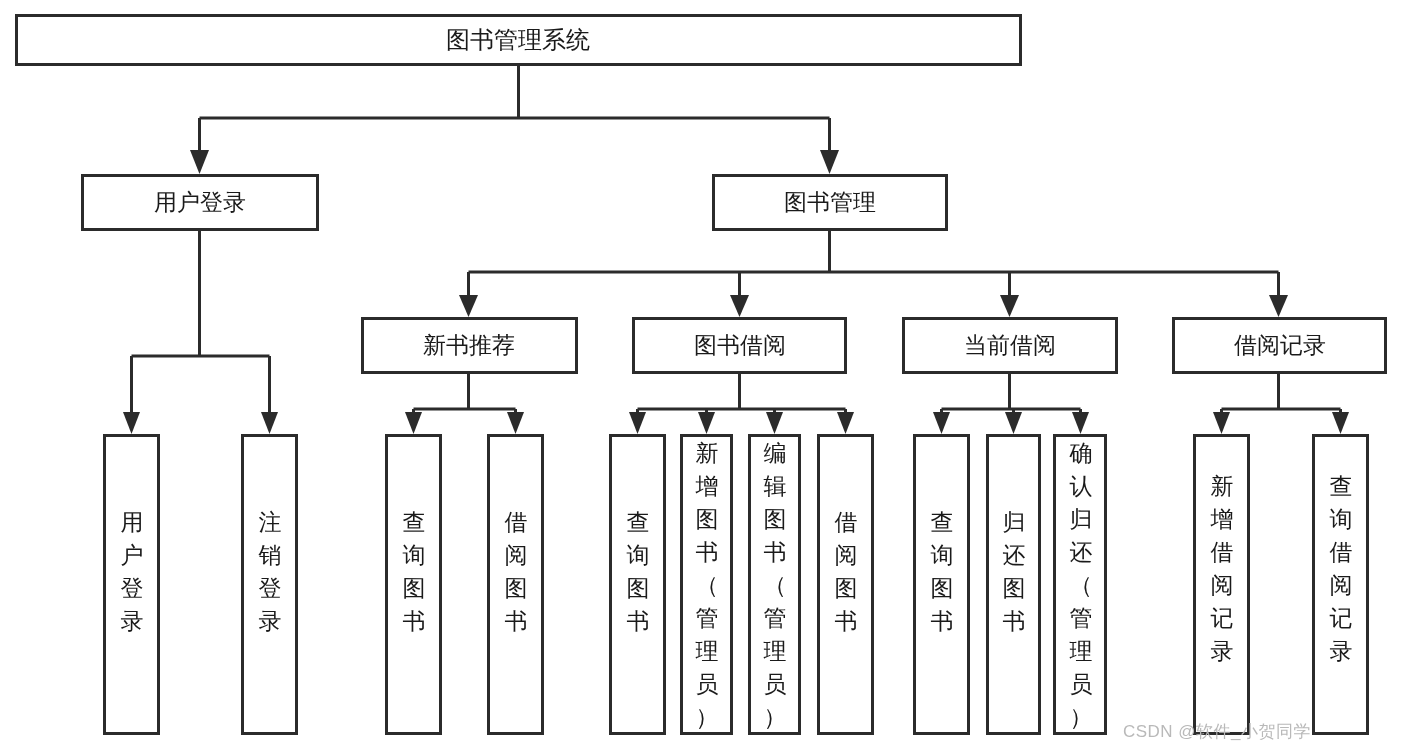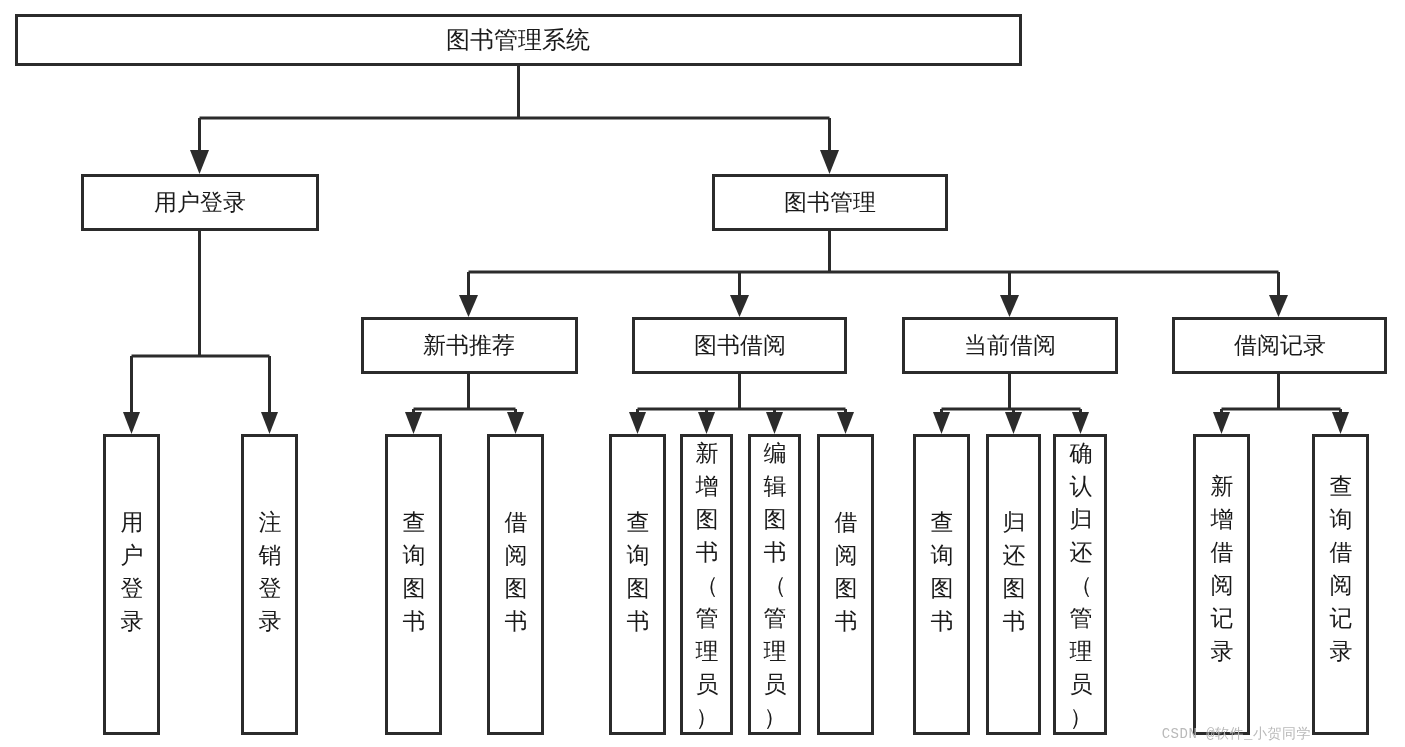--- a/index.html
+++ b/index.html
@@ -62,22 +62,22 @@
   .leaf-label {
     fill: #1a1a1a;
     font-family: "DejaVu Sans", "Liberation Sans", sans-serif;
     font-size: 23px;
     text-anchor: middle;
   }
   .watermark {
     position: absolute;
     right: 8px;
     bottom: 4px;
-    font-family: Liberation Mono, monospace;
-    font-size: 14px;
+    font-family: Liberation Sans, sans-serif;
+    font-size: 17px;
     color: #b9b9b9;
     letter-spacing: 0.5px;
     white-space: nowrap;
     user-select: none;
   }
 </style>
 </head>
 <body>
 
 <div id="diagram-root">

